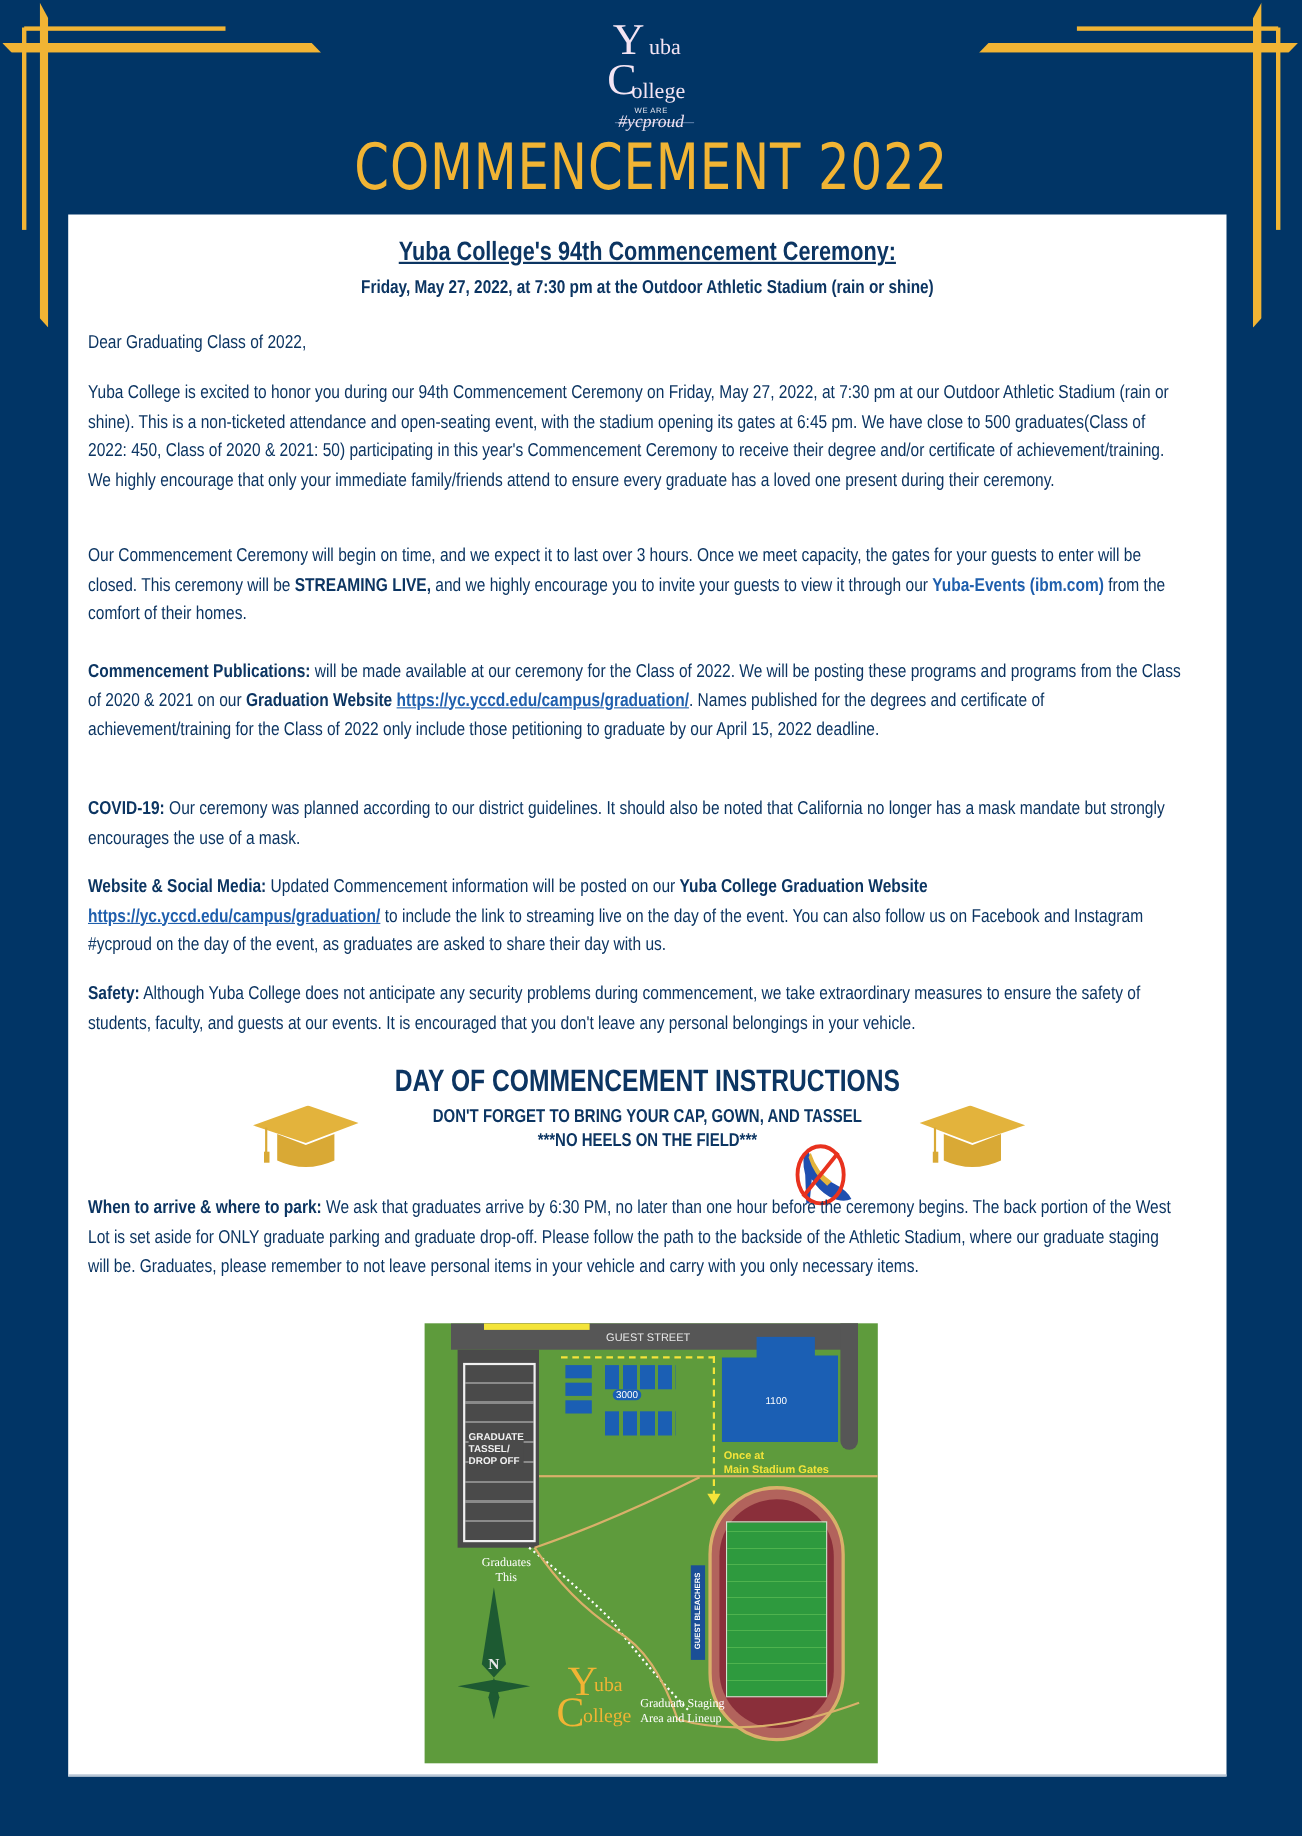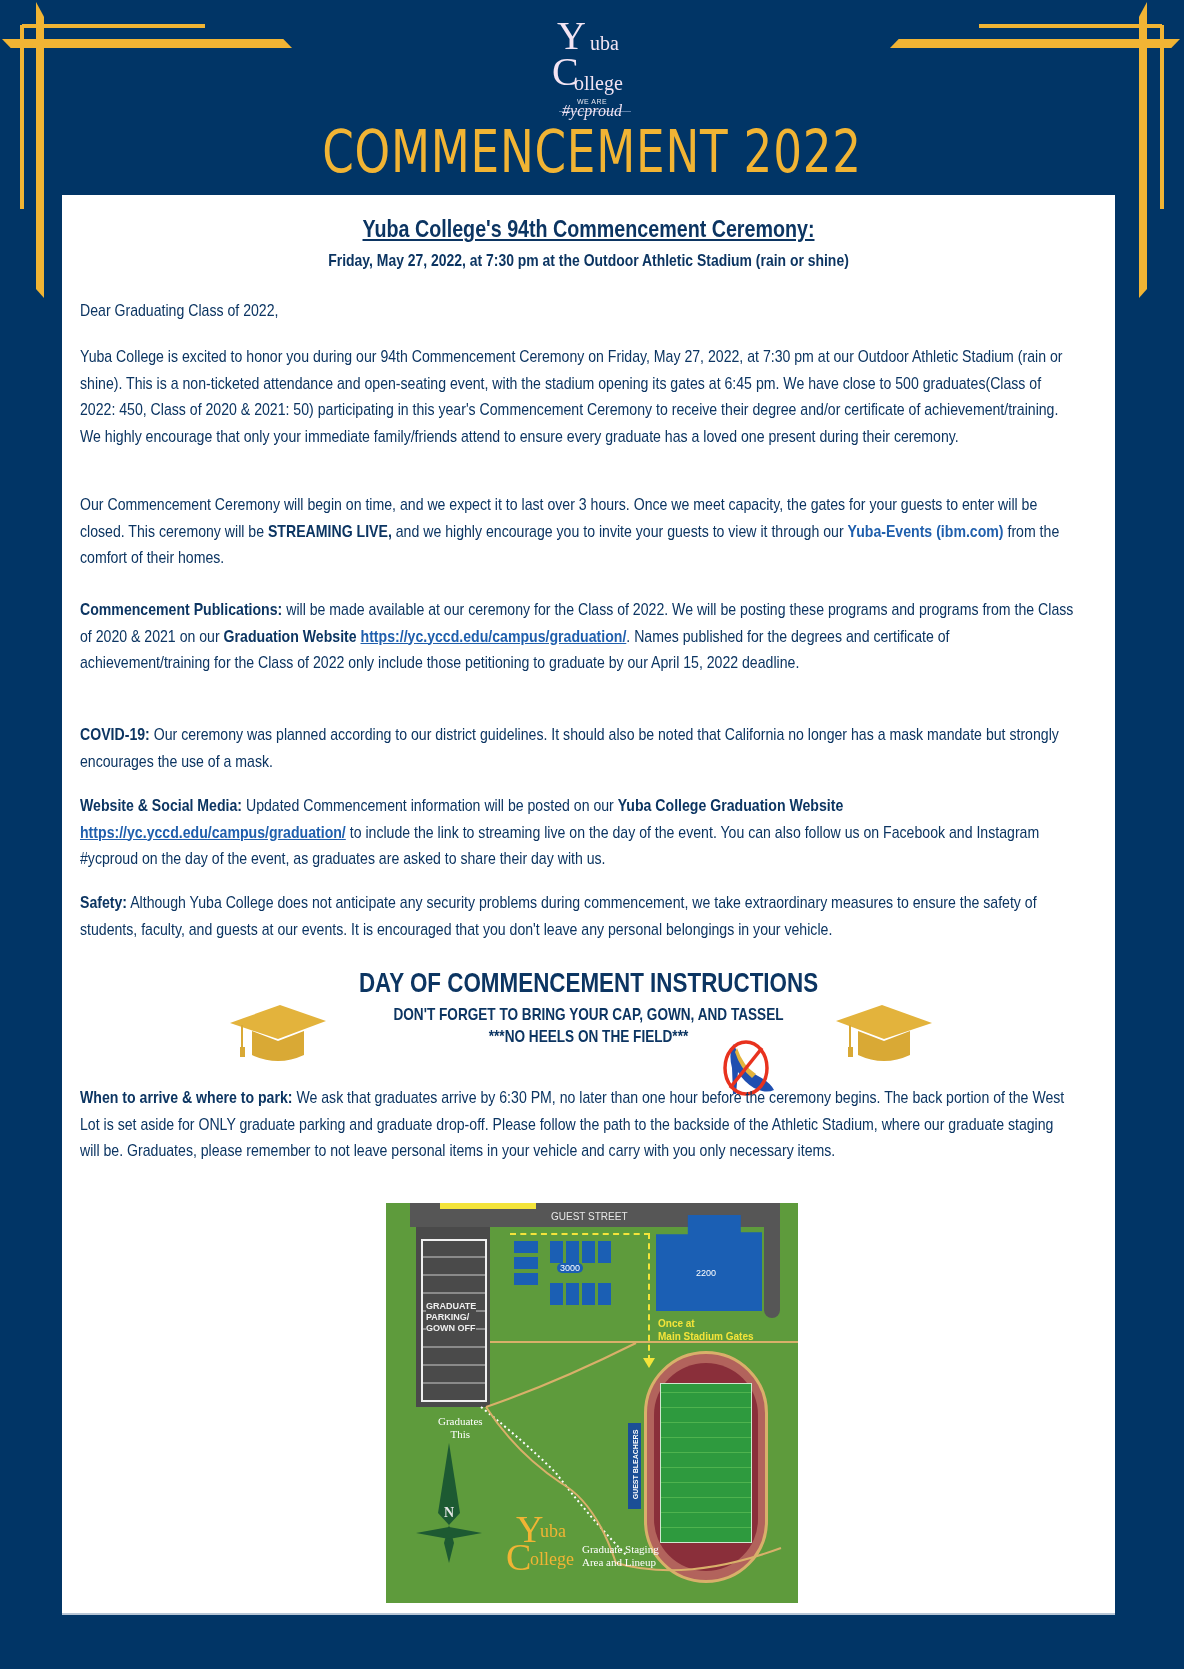--- a/index.html
+++ b/index.html
@@ -138,37 +138,37 @@
     <div class="m" style="left:24px;top:0;width:370px;height:24px;background:#565656;"></div>
     <div class="m" style="left:54px;top:0;width:96px;height:6px;background:#f4e43a;"></div>
     <div class="mt" style="left:165px;top:8px;font-size:10px;color:#e8e8e8;">GUEST STREET</div>
 
     <div class="m" style="left:378px;top:0;width:16px;height:115px;background:#565656;border-radius:0 0 8px 8px;"></div>
 
     <div class="m" style="left:30px;top:24px;width:74px;height:180px;background:#4a4a4a;"></div>
     <div class="m" style="left:35px;top:36px;width:66px;height:163px;border:2px solid #f0f0f0;background:repeating-linear-gradient(0deg,#4a4a4a 0 16px,#8a8a8a 16px 18px);"></div>
     <div class="mt" style="left:40px;top:98px;font-size:9px;font-weight:bold;color:#f0f0f0;line-height:11px;background:#4a4a4a;">
       <div>GRADUATE</div>
-      <div>PARKING/</div>
-      <div>GOWN OFF</div>
+      <div>TASSEL/</div>
+      <div>DROP OFF</div>
     </div>
 
     <div class="m" style="left:124px;top:30px;width:140px;height:0;border-top:2px dashed #f4e43a;"></div>
     <div class="m" style="left:262px;top:30px;width:0;height:128px;border-left:2px dashed #f4e43a;"></div>
     <div class="m" style="left:257px;top:155px;width:0;height:0;border-left:6px solid transparent;border-right:6px solid transparent;border-top:10px solid #f4e43a;"></div>
 
     <div class="m" style="left:128px;top:38px;width:24px;height:12px;background:#1b5fb4;"></div>
     <div class="m" style="left:128px;top:54px;width:24px;height:12px;background:#1b5fb4;"></div>
     <div class="m" style="left:128px;top:70px;width:24px;height:12px;background:#1b5fb4;"></div>
     <div class="m" style="left:164px;top:38px;width:64px;height:22px;background:repeating-linear-gradient(90deg,#1b5fb4 0 13px,#5e9b3c 13px 16px);"></div>
     <div class="m" style="left:164px;top:80px;width:64px;height:22px;background:repeating-linear-gradient(90deg,#1b5fb4 0 13px,#5e9b3c 13px 16px);"></div>
     <div class="mt" style="left:171px;top:60px;font-size:9px;color:#fff;background:#1b5fb4;border-radius:6px;padding:0 3px;">3000</div>
 
     <div class="m" style="left:270px;top:12px;width:106px;height:96px;background:#1b5fb4;clip-path:polygon(30% 0,80% 0,80% 18%,100% 18%,100% 100%,0 100%,0 20%,30% 20%);"></div>
-    <div class="mt" style="left:310px;top:65px;font-size:9px;color:#fff;">2200</div>
+    <div class="mt" style="left:310px;top:65px;font-size:9px;color:#fff;">1100</div>
 
     <div class="mt" style="left:272px;top:114px;font-size:10px;font-weight:bold;color:#f4e43a;line-height:13px;">
       <div>Once at</div>
       <div>Main Stadium Gates</div>
     </div>
 
     <div class="m" style="left:104px;top:138px;width:308px;height:2px;background:#d9b06a;"></div>
 
     <div class="m" style="left:258px;top:148px;width:124px;height:232px;background:#b2635c;border:3px solid #d9b06a;border-radius:62px;"></div>
     <div class="m" style="left:268px;top:160px;width:104px;height:208px;background:#8a2f3a;border-radius:52px;"></div>

